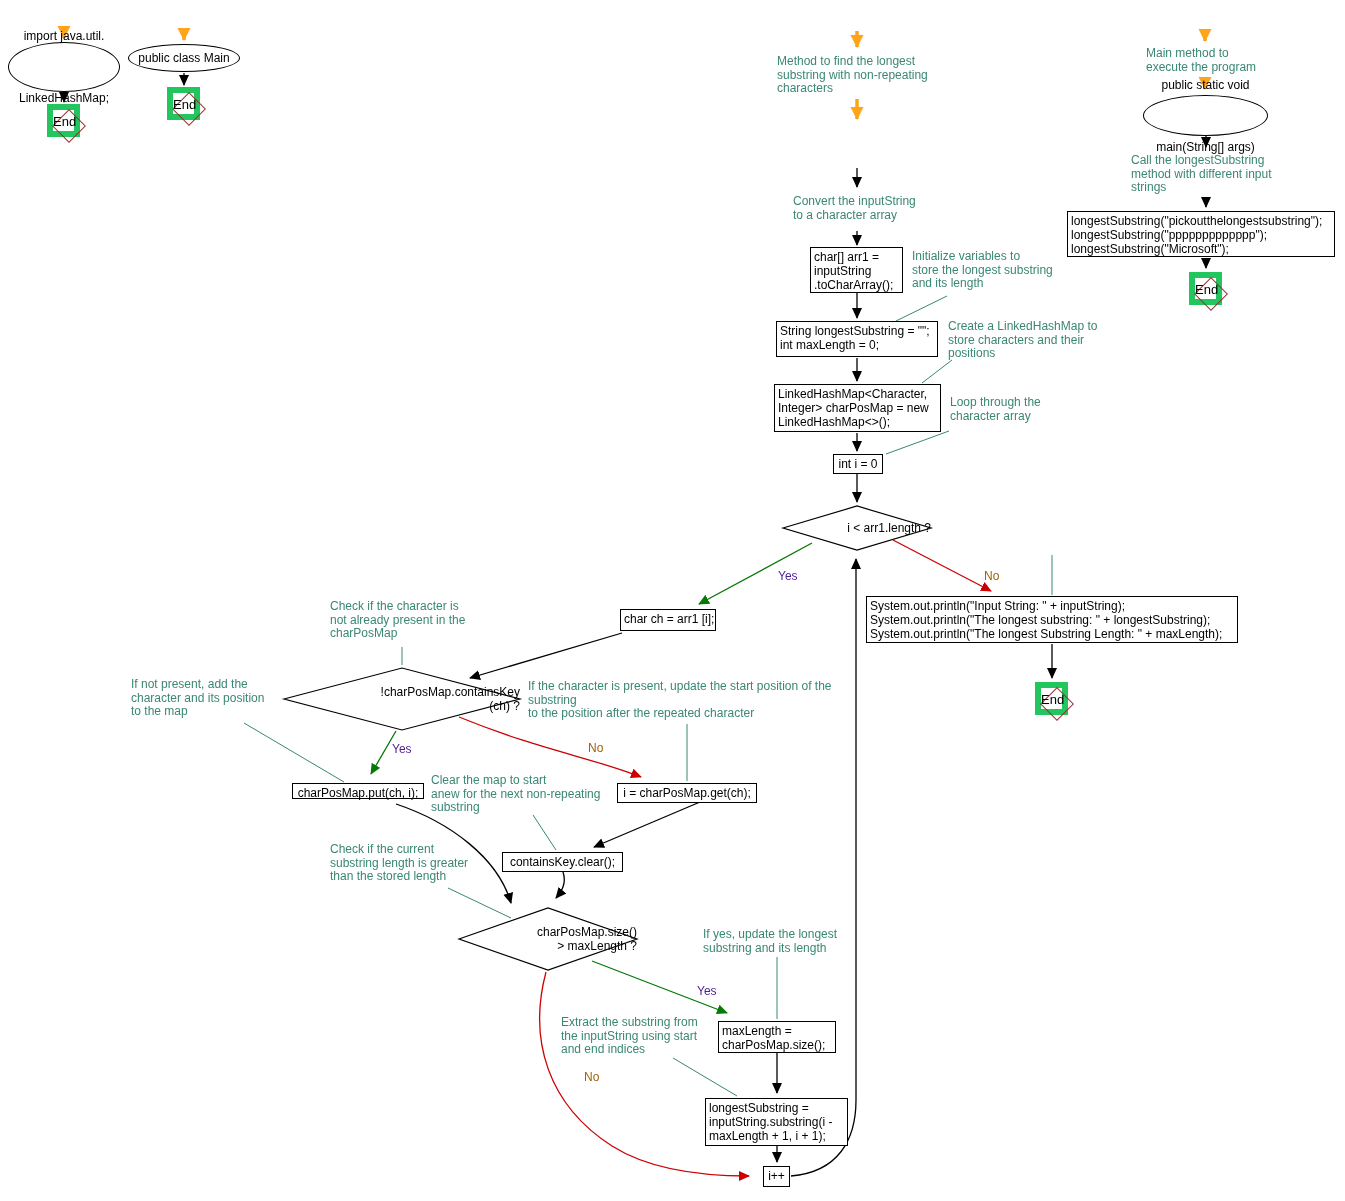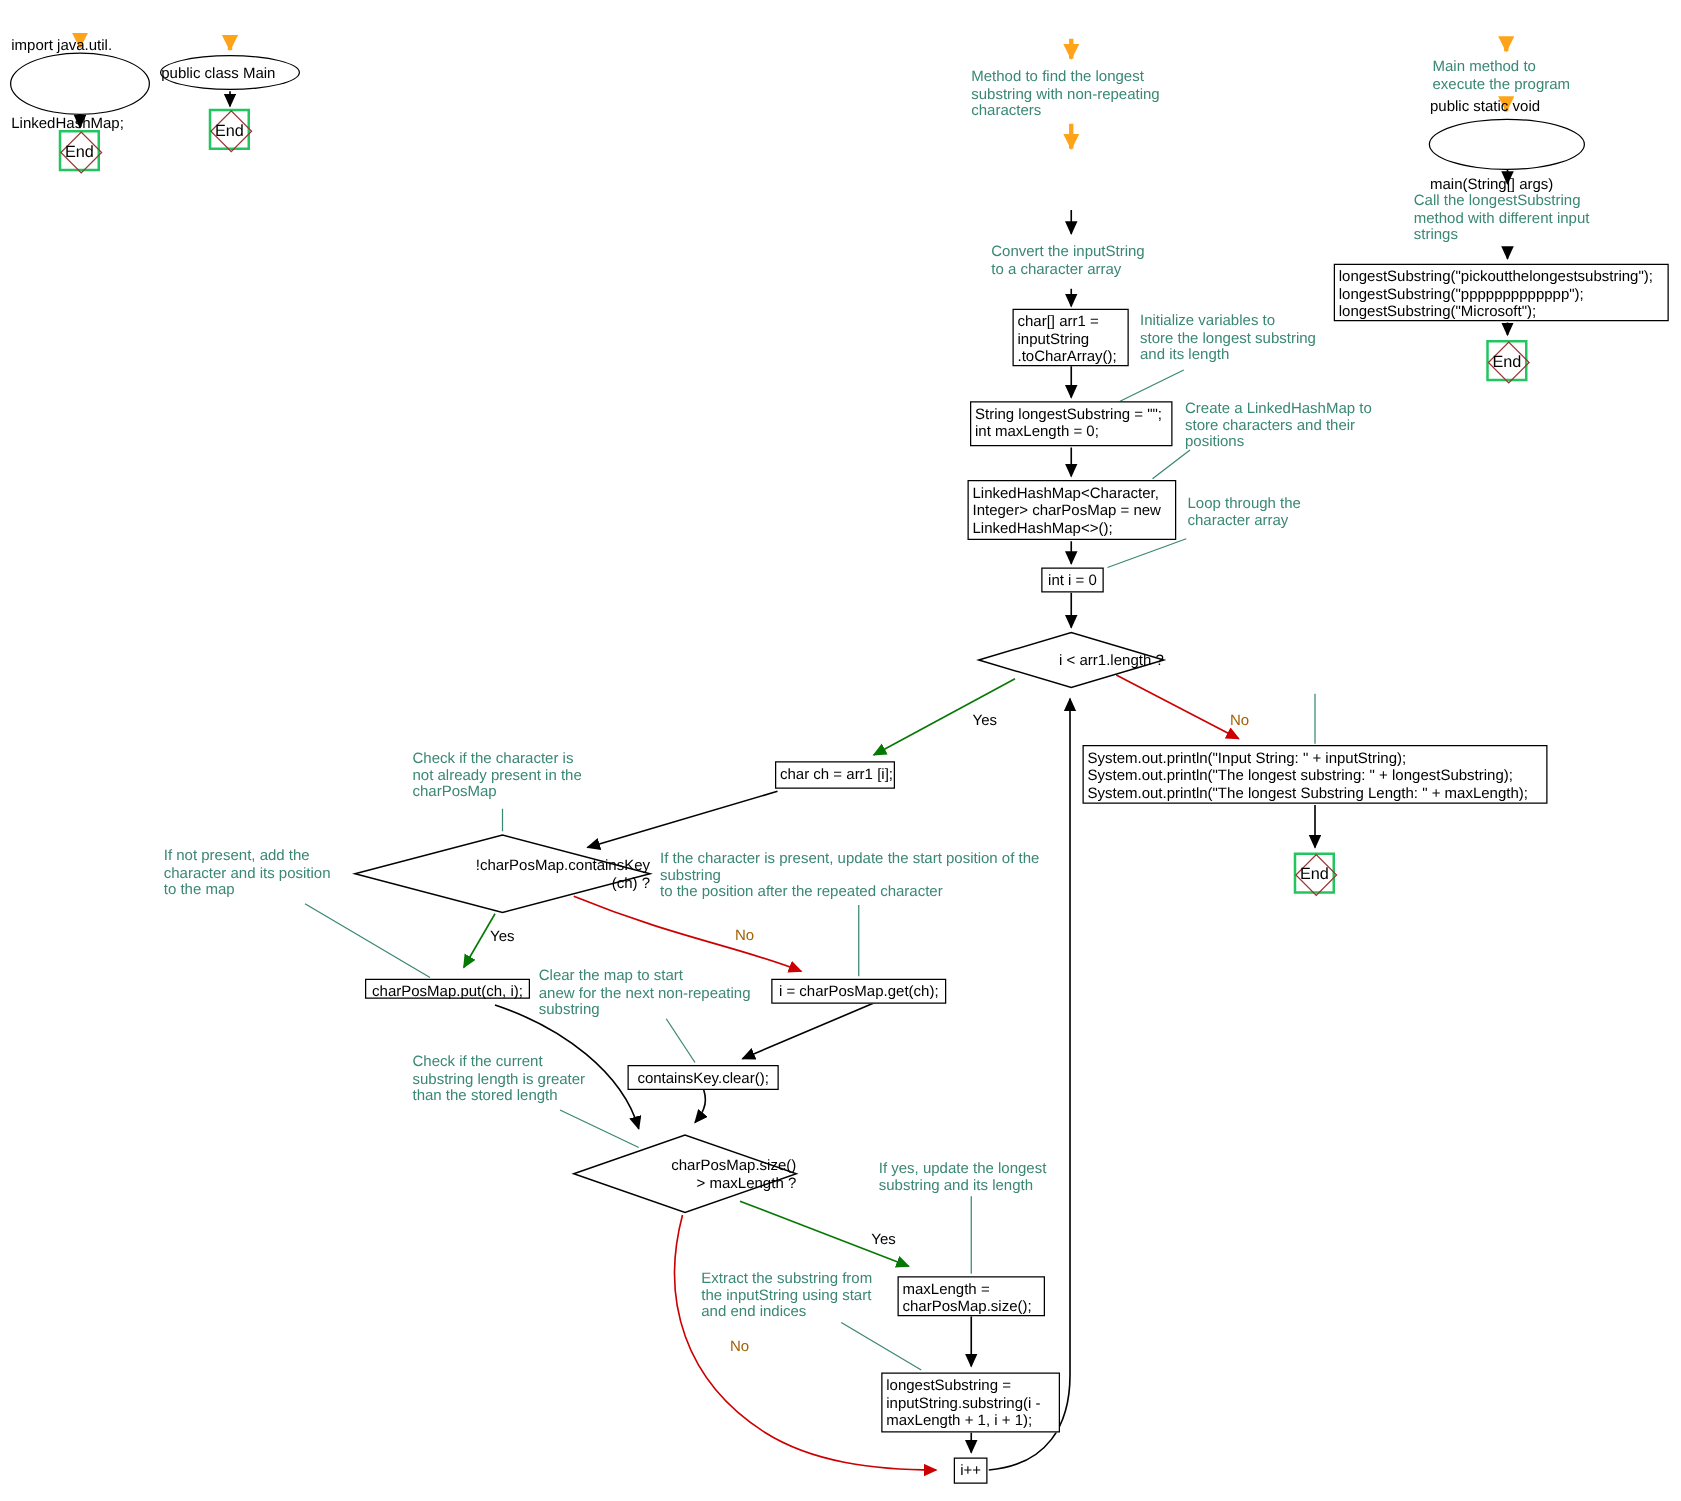--- a/index.html
+++ b/index.html
@@ -3,28 +3,28 @@
 <meta charset="utf-8">
 <style>
   html,body{margin:0;padding:0;background:#fff;}
   .canvas{position:relative;width:1345px;height:1201px;background:#fff;
           font-family:"Liberation Sans",sans-serif;font-size:12px;color:#000;overflow:hidden;}
   svg.overlay{position:absolute;left:0;top:0;z-index:1;}
   .node{position:absolute;background:#fff;border:1px solid #000;line-height:14px;
         padding:2px 3px;box-sizing:border-box;z-index:2;white-space:nowrap;}
   .ctr{text-align:center;}
   .oval{position:absolute;background:#fff;border:1px solid #000;border-radius:50%;
-        display:flex;flex-direction:column;justify-content:center;text-align:left;
+        display:flex;flex-direction:column;justify-content:center;text-align:center;
         line-height:14px;box-sizing:border-box;z-index:2;white-space:nowrap;gap:48px;}
   .dtext{position:absolute;text-align:right;line-height:14px;z-index:2;white-space:nowrap;}
   .note{position:absolute;color:#3A8774;line-height:13.5px;z-index:2;white-space:nowrap;}
   .elabel{position:absolute;z-index:2;}
-  .yes{color:#000000;}
+  .yes{color:#4c1d95;}
   .no{color:#a16207;}
-  .endbox{position:absolute;width:33px;height:33px;border:2px solid #22c55e;background:#fff;z-index:2;box-sizing:border-box;}
+  .endbox{position:absolute;width:33px;height:33px;border:6px solid #22c55e;background:#fff;z-index:2;box-sizing:border-box;}
   .enddiamond{position:absolute;left:4px;top:4px;width:22px;height:22px;border:1px solid #993333;transform:rotate(45deg);}
   .endtext{position:absolute;left:0;right:0;top:50%;transform:translateY(-50%);
            text-align:center;font-size:13px;color:#000;}
 </style>
 </head>
 <body>
 
 <div class="canvas">
 
   <svg class="overlay" width="1345" height="1201">

